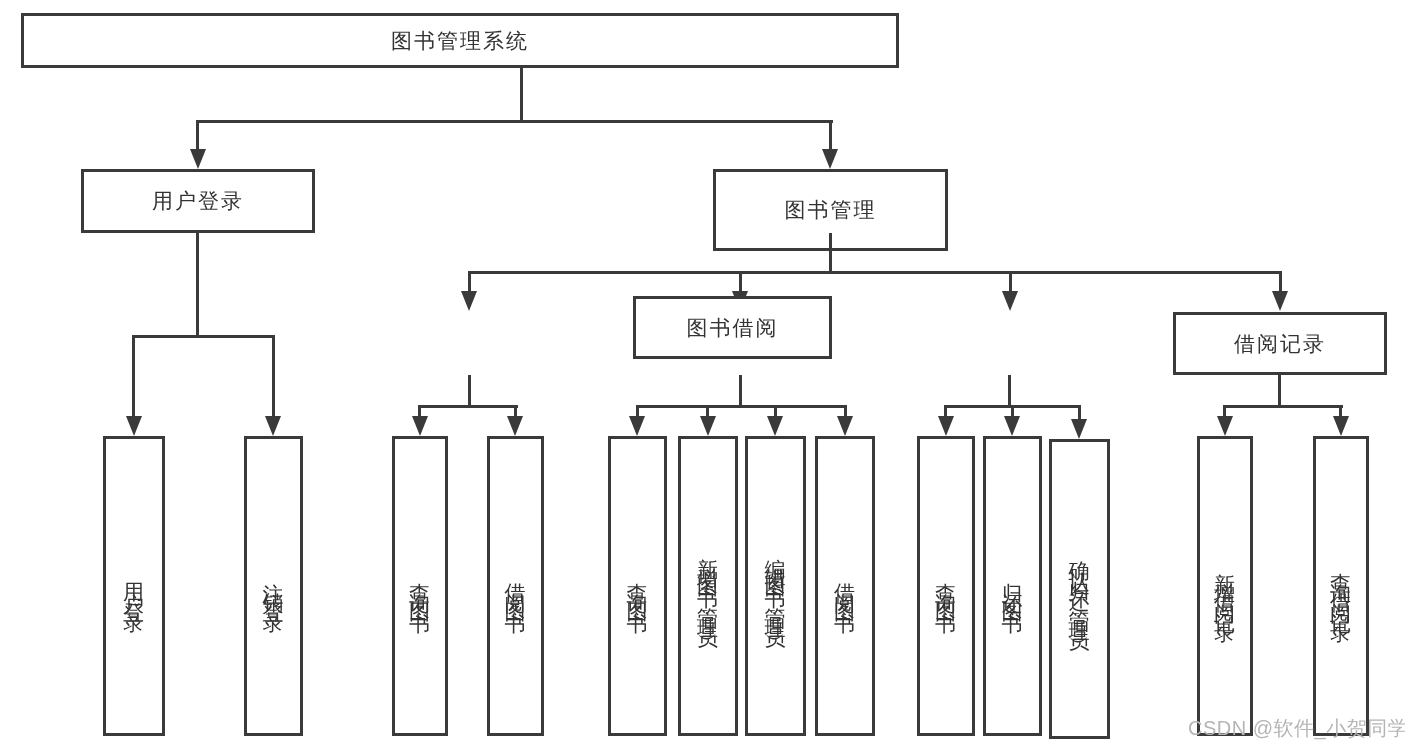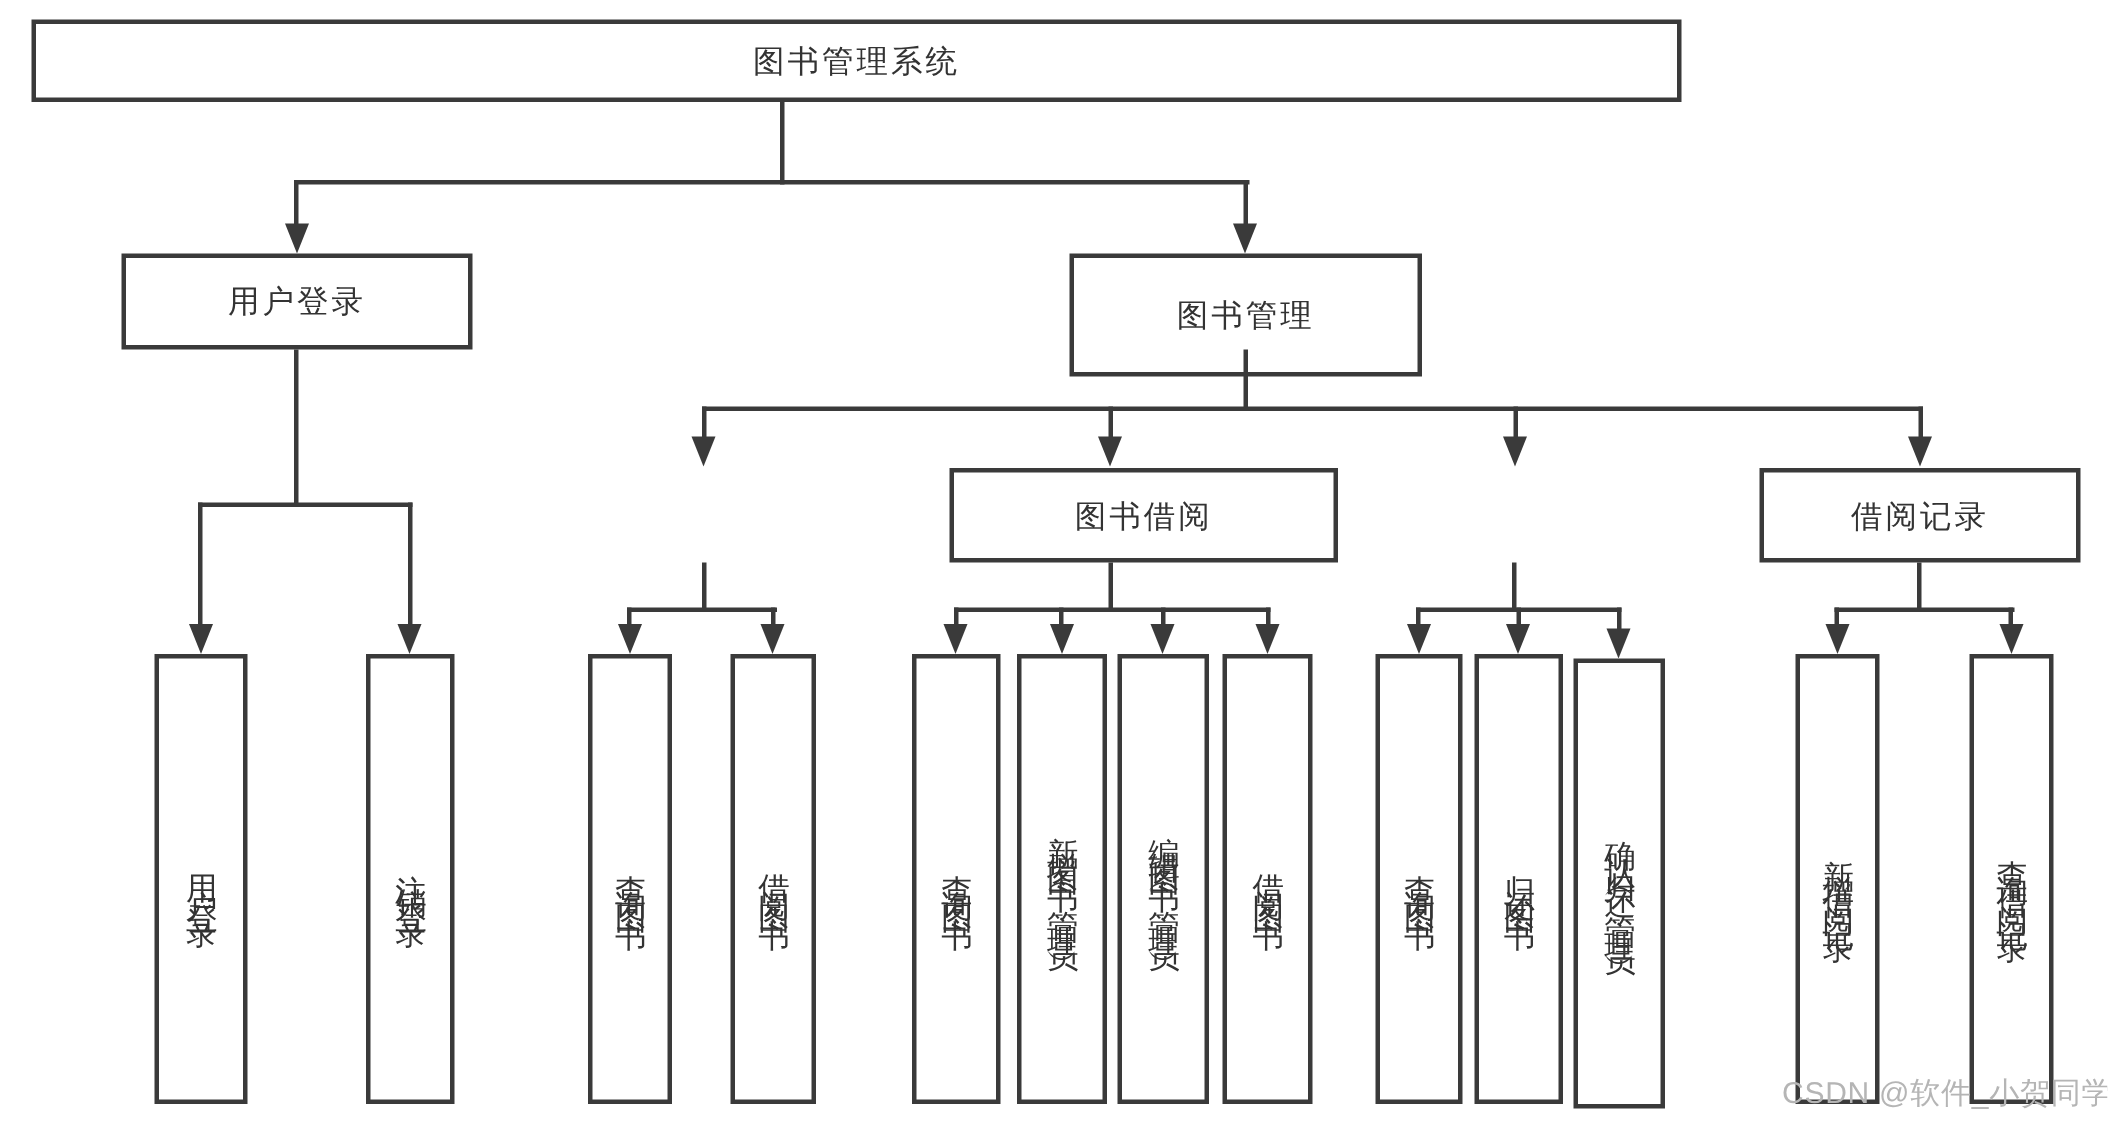--- a/index.html
+++ b/index.html
@@ -60,21 +60,21 @@
     letter-spacing: 0.5px;
     color: #b5b5b5;
     white-space: nowrap;
   }
 </style>
 </head>
 <body>
 
 <div class="canvas">
 
-  <div class="hbox" style="left:21px;top:13px;width:1100px;height:55px">
+  <div class="hbox" style="left:21px;top:13px;width:878px;height:55px">
     <span>图书管理系统</span>
   </div>
 
   <div class="v" style="left:520px;top:68px;height:55px"></div>
   <div class="h" style="left:196px;top:120px;width:637px"></div>
   <div class="v" style="left:196px;top:120px;height:31px"></div>
   <div class="ar" style="left:190px;top:149px"></div>
   <div class="v" style="left:829px;top:120px;height:31px"></div>
   <div class="ar" style="left:822px;top:149px"></div>
 
@@ -96,21 +96,21 @@
   <div class="h" style="left:468px;top:271px;width:814px"></div>
   <div class="v" style="left:468px;top:271px;height:22px"></div>
   <div class="ar" style="left:461px;top:291px"></div>
   <div class="v" style="left:739px;top:271px;height:22px"></div>
   <div class="ar" style="left:732px;top:291px"></div>
   <div class="v" style="left:1009px;top:271px;height:22px"></div>
   <div class="ar" style="left:1002px;top:291px"></div>
   <div class="v" style="left:1279px;top:271px;height:22px"></div>
   <div class="ar" style="left:1272px;top:291px"></div>
 
-  <div class="hbox" style="left:633px;top:312px;width:259px;height:63px">
+  <div class="hbox" style="left:633px;top:296px;width:199px;height:63px">
     <span>图书借阅</span>
   </div>
   <div class="hbox" style="left:1173px;top:312px;width:214px;height:63px">
     <span>借阅记录</span>
   </div>
 
   <div class="v" style="left:468px;top:375px;height:33px"></div>
   <div class="h" style="left:418px;top:405px;width:100px"></div>
   <div class="v" style="left:418px;top:405px;height:13px"></div>
   <div class="ar" style="left:412px;top:416px"></div>

